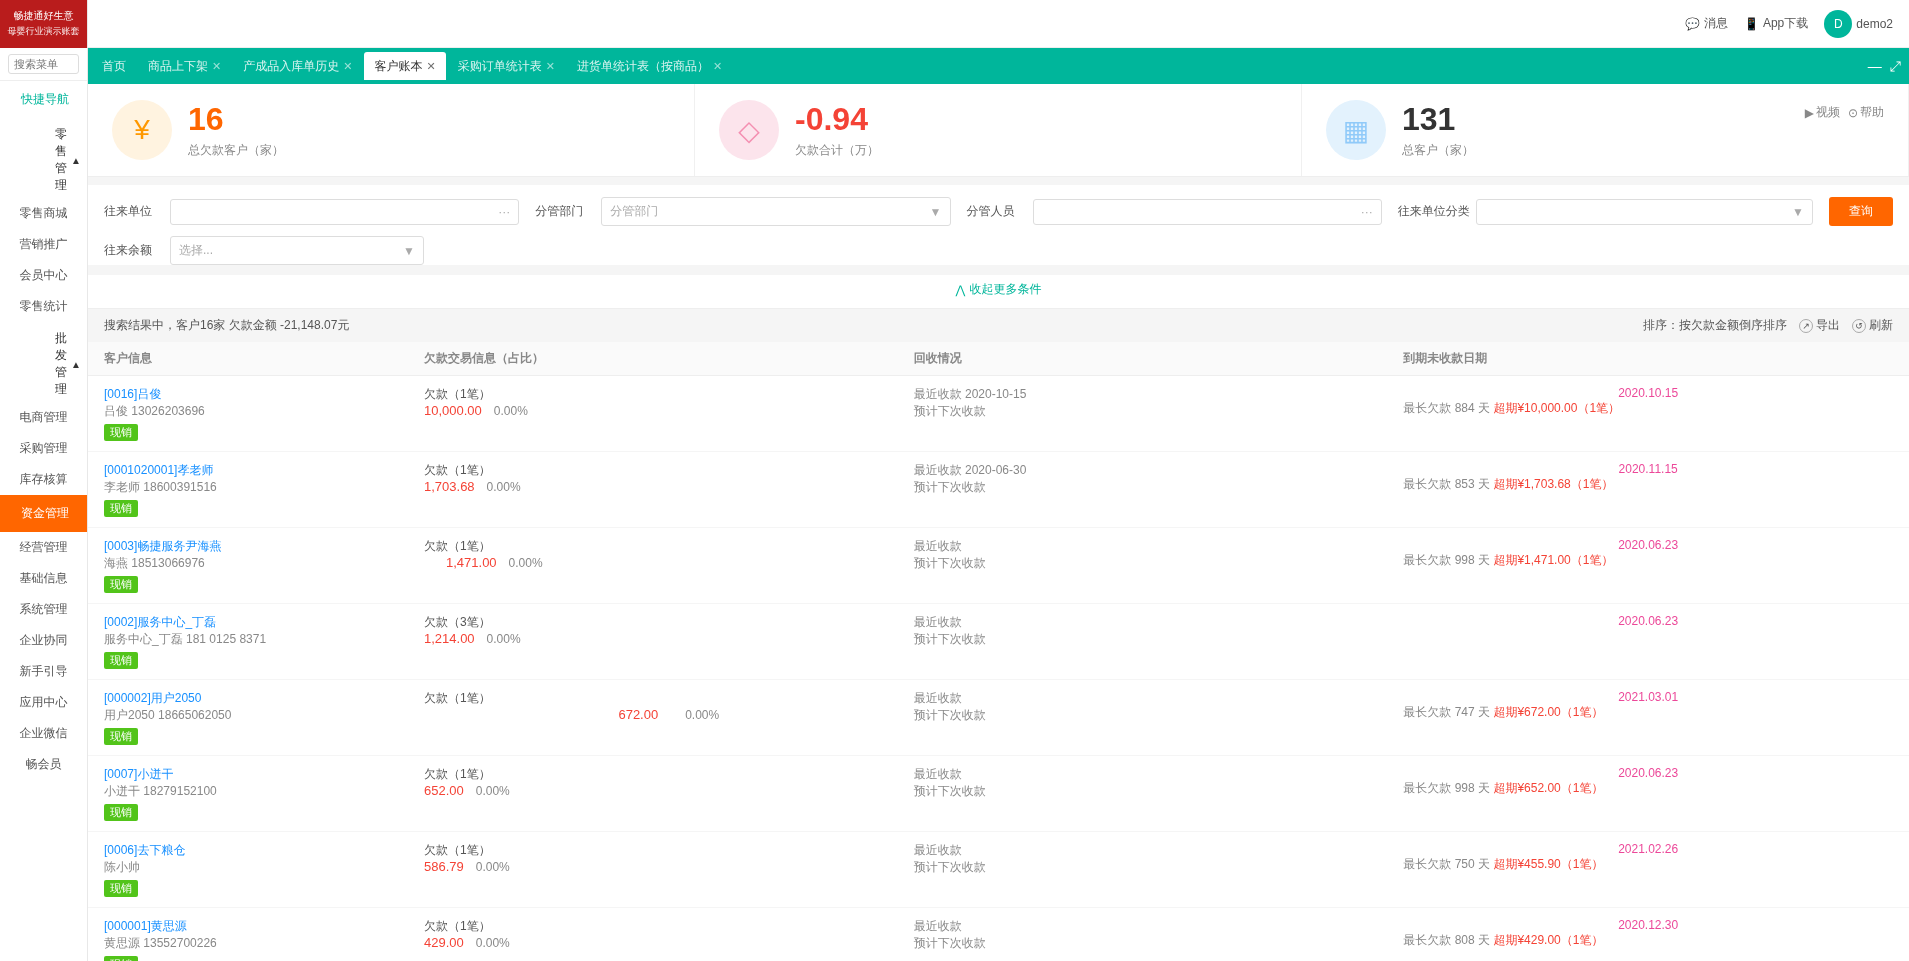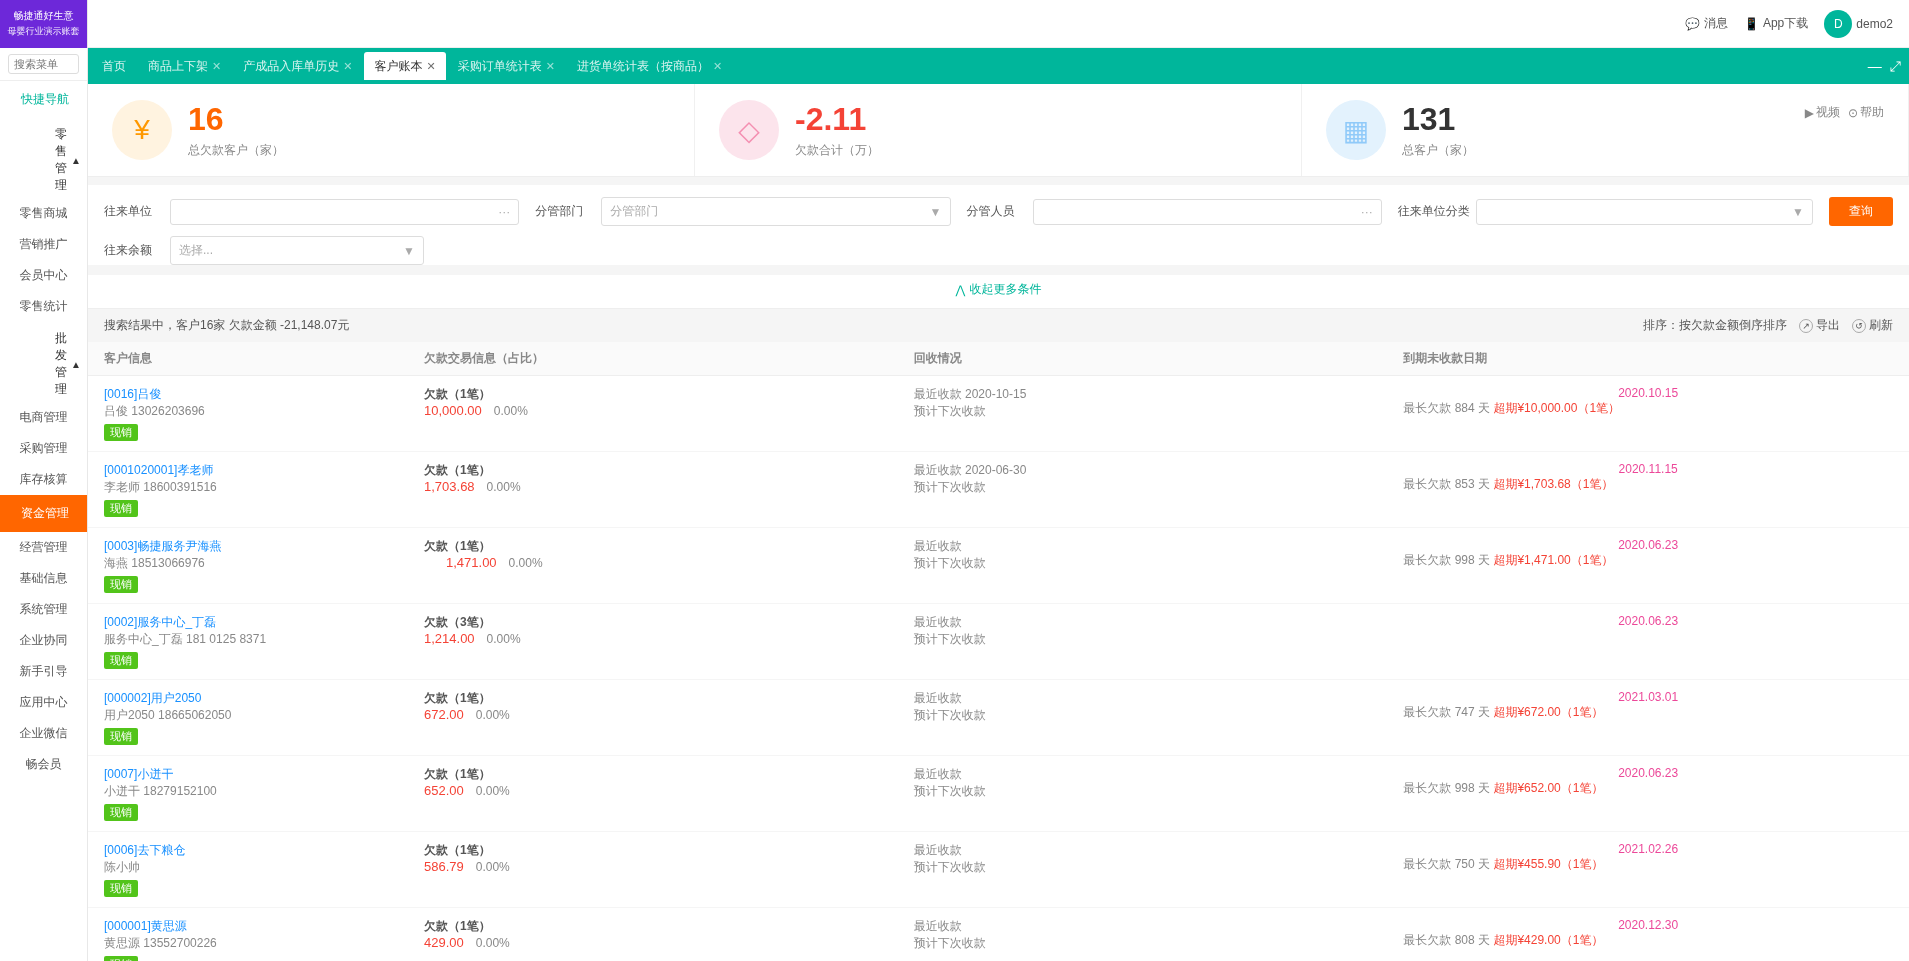--- a/index.html
+++ b/index.html
@@ -1,20 +1,20 @@
 <!DOCTYPE html>
 <html><head>
   <meta charset="utf-8">
   <style>
     * { box-sizing: border-box; margin: 0; padding: 0; }
     body { font-family: "Microsoft YaHei", "PingFang SC", sans-serif; font-size: 12px; background: #f5f5f5; color: #333; display: flex; height: 961px; overflow: hidden; }
 
     
     .sidebar { width: 88px; background: #fff; display: flex; flex-direction: column; border-right: 1px solid #e8e8e8; flex-shrink: 0; }
-    .sidebar-logo { background: #6d28d9; padding: 8px 4px; text-align: center; color: #fff; font-size: 11px; height: 48px; display: flex; justify-content: center; flex-direction: column; }
+    .sidebar-logo { background: #b91c1c; padding: 8px 4px; text-align: center; color: #fff; font-size: 11px; height: 48px; display: flex; justify-content: center; flex-direction: column; }
     .sidebar-logo .logo-text { font-size: 10px; color: #fff; }
     .sidebar-brand { color: #ff6600; font-size: 11px; padding: 2px 0; }
     .sidebar-search { padding: 6px 8px; background: #fff; border-bottom: 1px solid #eee; }
     .sidebar-search input { width: 100%; border: 1px solid #ddd; border-radius: 3px; padding: 3px 5px; font-size: 11px; }
     .sidebar-nav-item { padding: 10px 6px; text-align: center; cursor: pointer; font-size: 12px; color: #555; border-left: 3px solid transparent; }
     .sidebar-nav-item.active { background: #ff6600; color: #fff; border-left-color: #ff6600; }
     .sidebar-section { padding: 8px 6px 4px; text-align: center; font-size: 12px; color: #333; cursor: pointer; display: flex; align-items: center; justify-content: center; gap: 3px; margin-left: 48px; }
     .sidebar-sub-item { padding: 7px 6px; text-align: center; font-size: 12px; color: #555; cursor: pointer; }
 
     
@@ -70,21 +70,21 @@
     .result-action .circle-icon { width: 14px; height: 14px; border-radius: 50%; border: 1px solid #aaa; display: flex; align-items: center; justify-content: center; font-size: 9px; }
 
     
     .table-wrapper { background: #fff; margin: 0; }
     .table-header { display: grid; grid-template-columns: 320px 1fr 1fr 1fr; padding: 8px 16px; background: #fafafa; border-bottom: 1px solid #eee; font-size: 12px; color: #888; font-weight: bold; }
     .table-row { display: grid; grid-template-columns: 320px 1fr 1fr 1fr; padding: 10px 16px; border-bottom: 1px solid #f5f5f5; align-items: start; }
     .customer-name { color: #1890ff; cursor: pointer; font-size: 12px; }
     .customer-phone { color: #888; font-size: 12px; }
     .tag { display: inline-block; padding: 1px 6px; border-radius: 2px; font-size: 11px; margin-top: 4px; }
     .tag.green { background: #52c41a; color: #fff; }
-    .debt-count { font-size: 12px; color: #555; font-weight: bold; }
+    .debt-count { font-size: 12px; color: #555; }
     .debt-amount { color: #f44336; font-size: 13px; font-weight: 500; }
     .debt-ratio { color: #888; font-size: 12px; }
     .collection-date { color: #888; font-size: 12px; }
     .collection-next { color: #888; font-size: 12px; }
     .due-date { color: #ec4899; font-size: 12px; text-align: center; }
     .overdue-info { color: #f44336; font-size: 12px; cursor: pointer; }
 
     
     ::-webkit-scrollbar { width: 6px; }
     ::-webkit-scrollbar-track { background: #f1f1f1; }
@@ -183,21 +183,21 @@
       <div class="stat-card">
         <div class="stat-icon orange">¥</div>
         <div>
           <div class="stat-value orange-val">16</div>
           <div class="stat-label">总欠款客户（家）</div>
         </div>
       </div>
       <div class="stat-card">
         <div class="stat-icon pink">◇</div>
         <div>
-          <div class="stat-value red">-2.11</div>
+          <div class="stat-value red">-0.94</div>
           <div class="stat-label">欠款合计（万）</div>
         </div>
       </div>
       <div class="stat-card">
         <div class="stat-icon blue">▦</div>
         <div style="flex:1;">
           <div class="stat-value dark">131</div>
           <div class="stat-label">总客户（家）</div>
         </div>
         <div class="stat-top-right">
@@ -373,21 +373,21 @@
       </div>
 
       <div class="table-row">
         <div>
           <div><span class="customer-name"><span>[000002]</span><span>用户2050</span></span></div>
           <div class="customer-phone">用户2050  18665062050</div>
           <div><span class="tag green">现销</span></div>
         </div>
         <div>
           <div class="debt-count">欠款（1笔）</div>
-          <div style="display:flex;gap:12px;align-items:center;">
+          <div style="display:flex;gap:27px;align-items:center;justify-content:center;">
             <span class="debt-amount">672.00</span>
             <span class="debt-ratio">0.00%</span>
           </div>
         </div>
         <div>
           <div class="collection-date">最近收款</div>
           <div class="collection-next">预计下次收款</div>
         </div>
         <div>
           <div class="due-date">2021.03.01</div>

